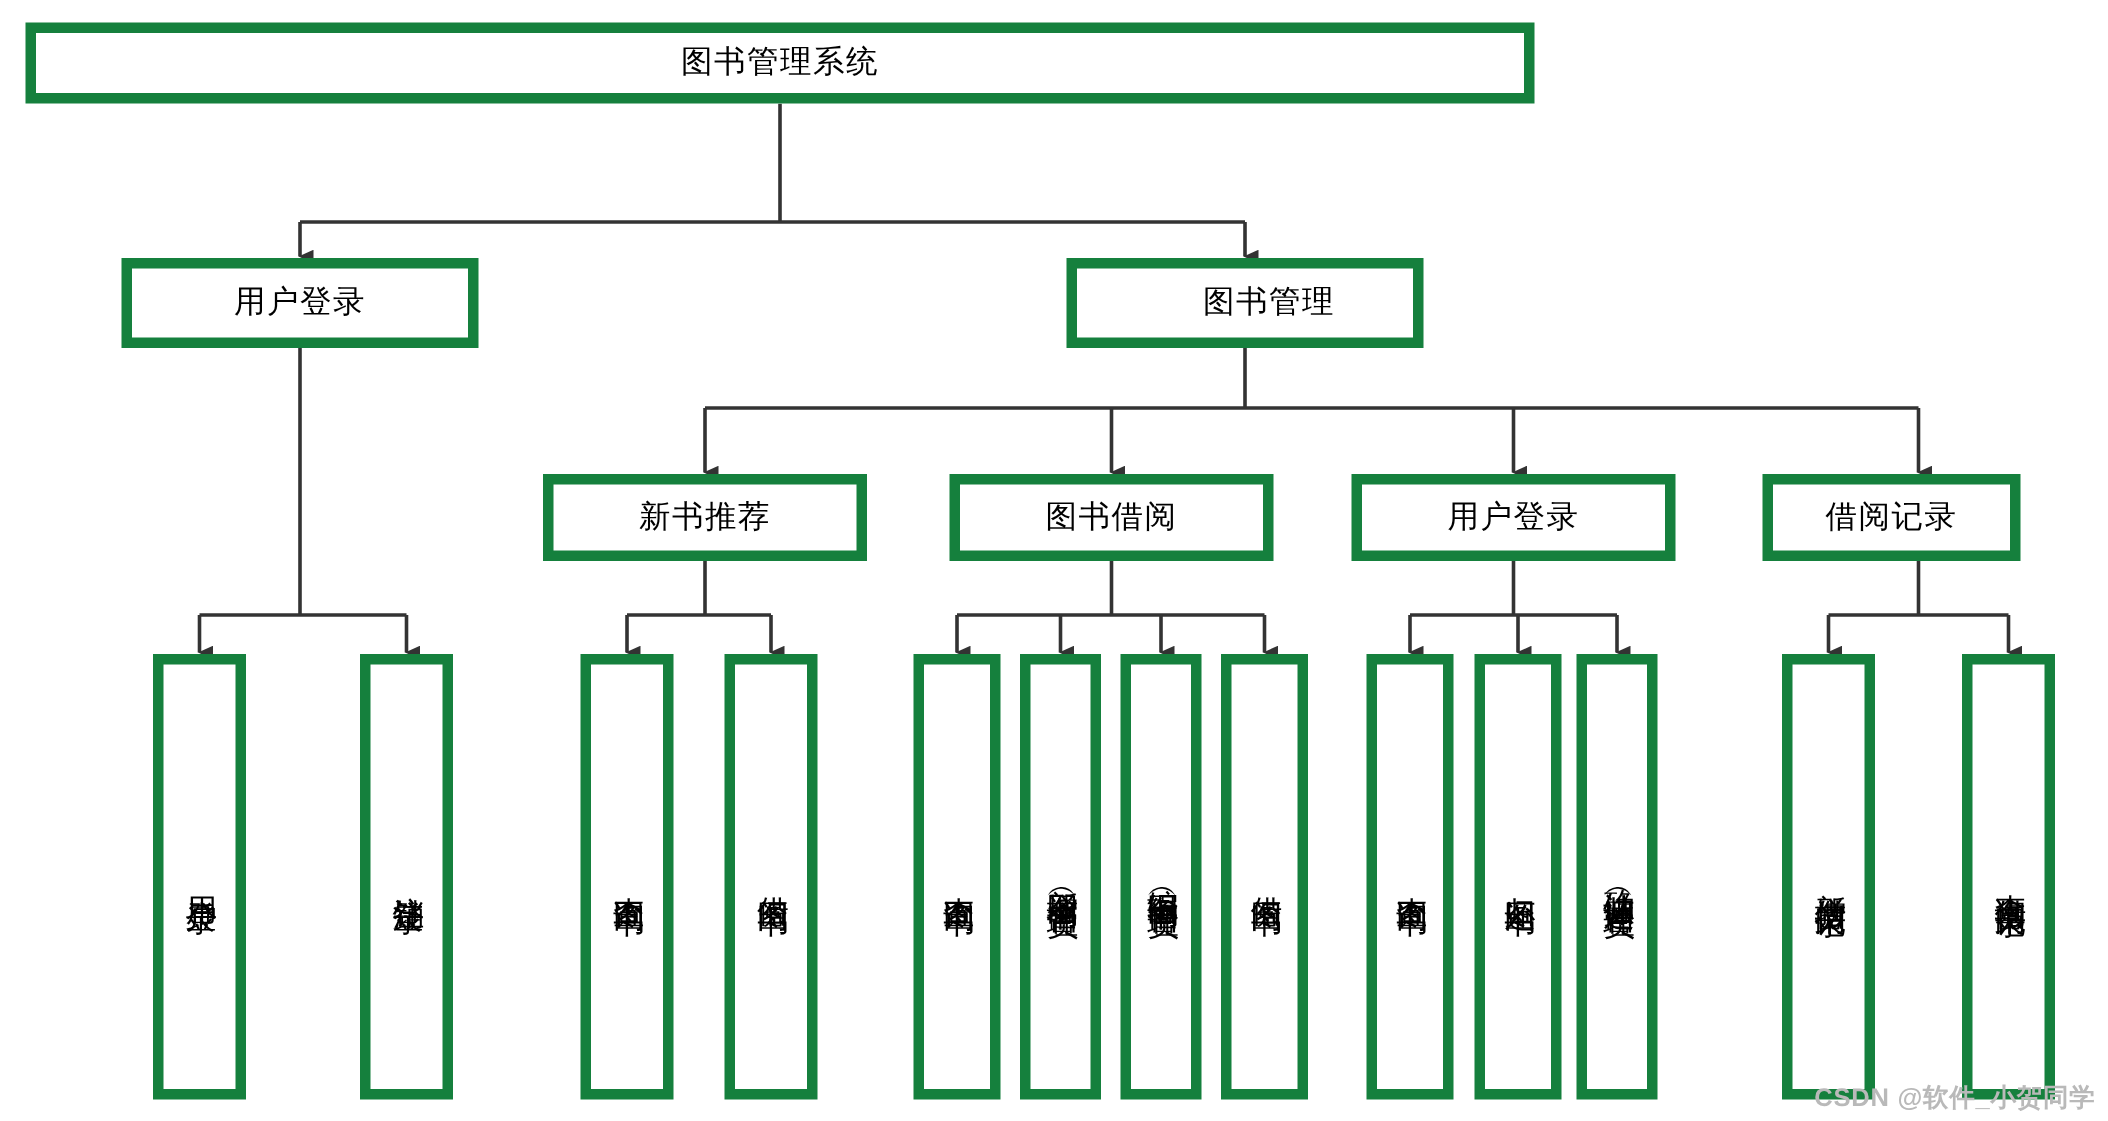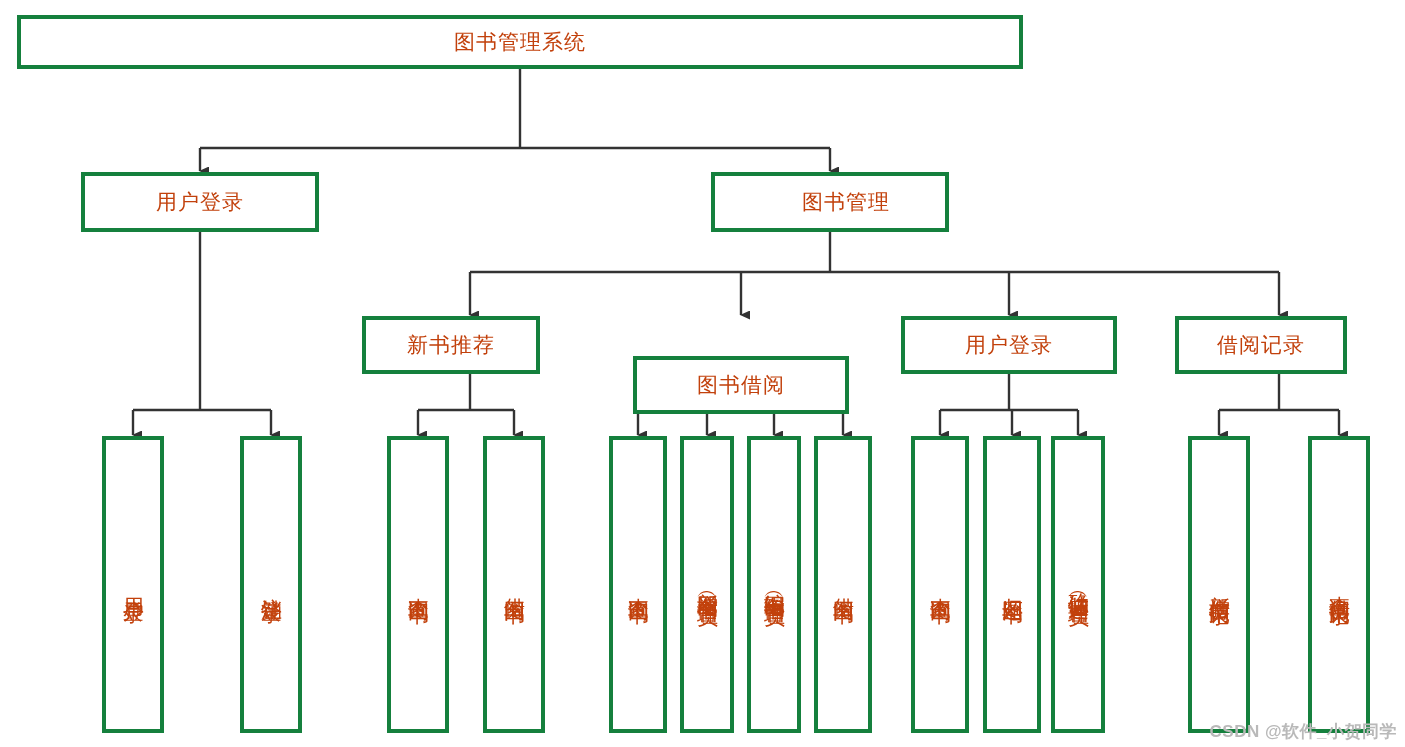--- a/index.html
+++ b/index.html
@@ -23,25 +23,25 @@
     left: 0;
     top: 0;
     width: 1405px;
     height: 747px;
     pointer-events: none;
   }
   .node {
     position: absolute;
     box-sizing: border-box;
     background: #ffffff;
-    border: 4px solid #15803d;
+    border: 7px solid #15803d;
     display: flex;
     align-items: center;
     justify-content: center;
-    color: #c2410c;
+    color: #000000;
   }
   .node-h {
     font-size: 21px;
     line-height: 1.1;
     letter-spacing: 1px;
     white-space: nowrap;
   }
   .node-v {
     font-size: 21px;
     line-height: 1.18;
@@ -118,24 +118,24 @@
     <span class="node-label">图书管理系统</span>
   </div>
 
   <div class="node node-h" style="left: 81px; top: 172px; width: 238px; height: 60px;">
     <span class="node-label">用户登录</span>
   </div>
   <div class="node node-h" style="left: 711px; top: 172px; width: 238px; height: 60px; padding-left: 32px;">
     <span class="node-label">图书管理</span>
   </div>
 
-  <div class="node node-h" style="left: 362px; top: 316px; width: 178px; height: 58px;">
+  <div class="node node-h" style="left: 362px; top: 316px; width: 216px; height: 58px;">
     <span class="node-label">新书推荐</span>
   </div>
-  <div class="node node-h" style="left: 633px; top: 316px; width: 216px; height: 58px; margin-top: 40px;">
+  <div class="node node-h" style="left: 633px; top: 316px; width: 216px; height: 58px;">
     <span class="node-label">图书借阅</span>
   </div>
   <div class="node node-h" style="left: 901px; top: 316px; width: 216px; height: 58px;">
     <span class="node-label">用户登录</span>
   </div>
   <div class="node node-h" style="left: 1175px; top: 316px; width: 172px; height: 58px;">
     <span class="node-label">借阅记录</span>
   </div>
 
   <div class="node node-v" style="left: 102px; top: 436px; width: 62px; height: 297px;">

